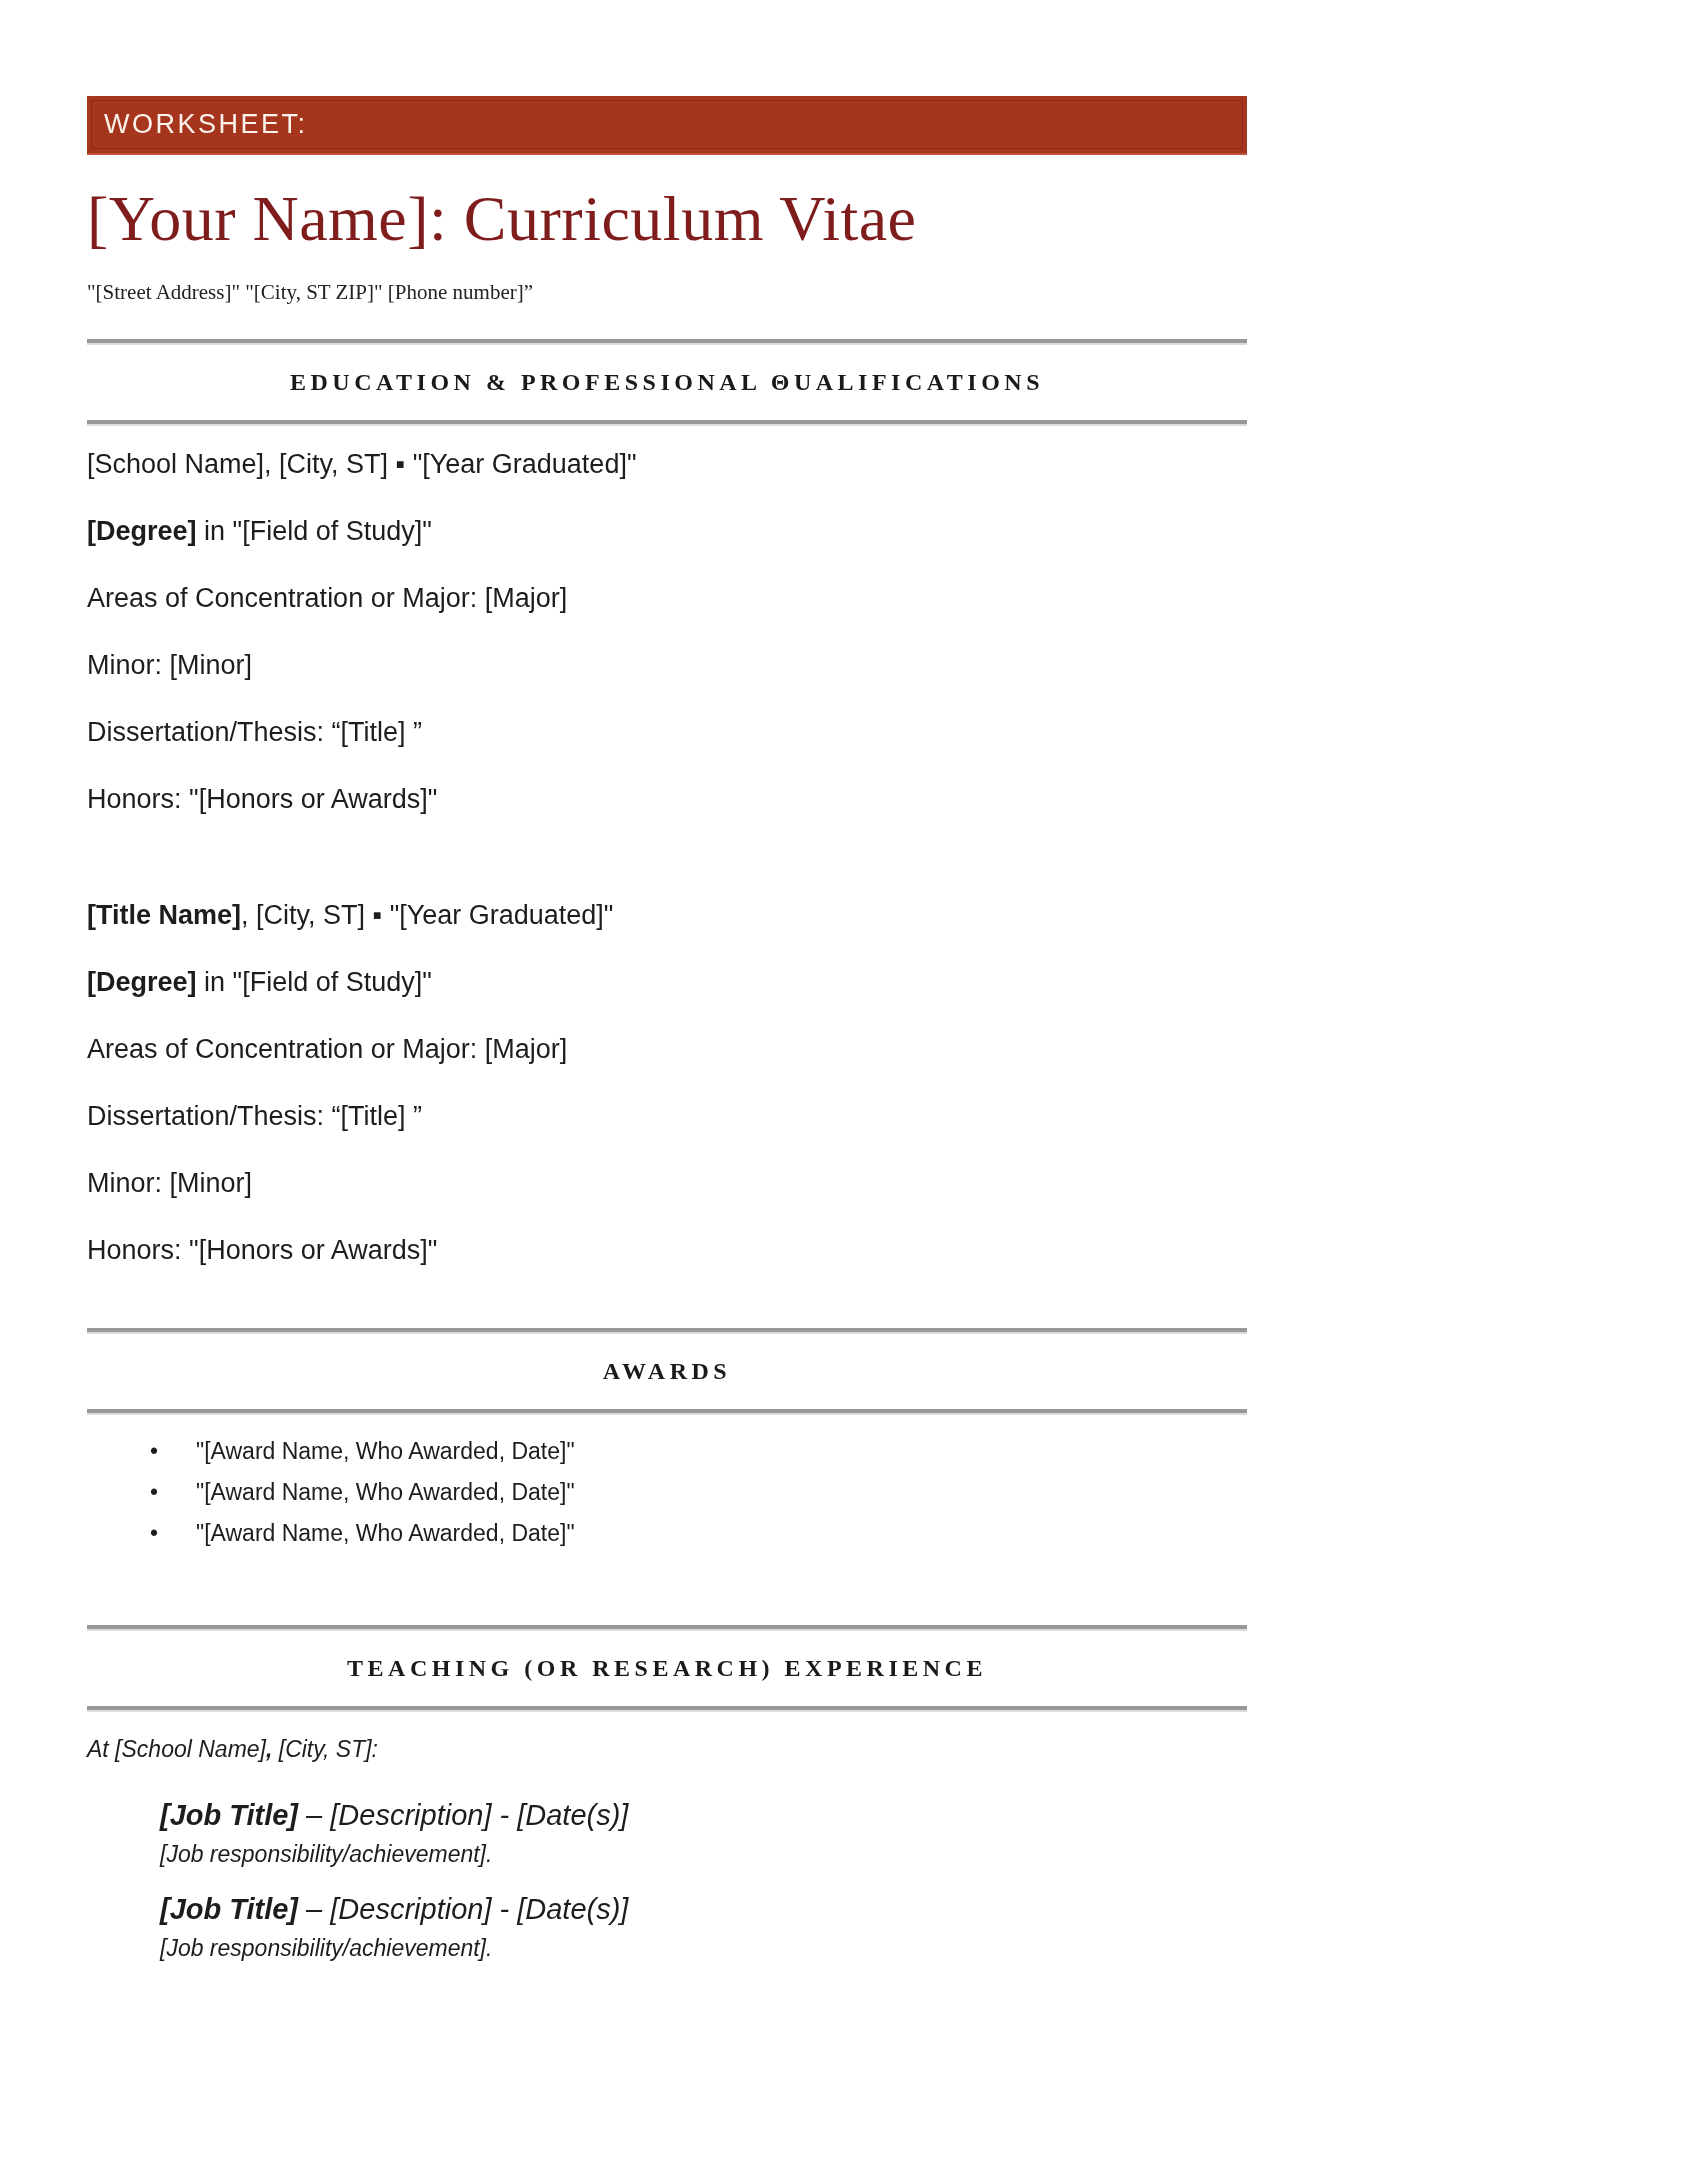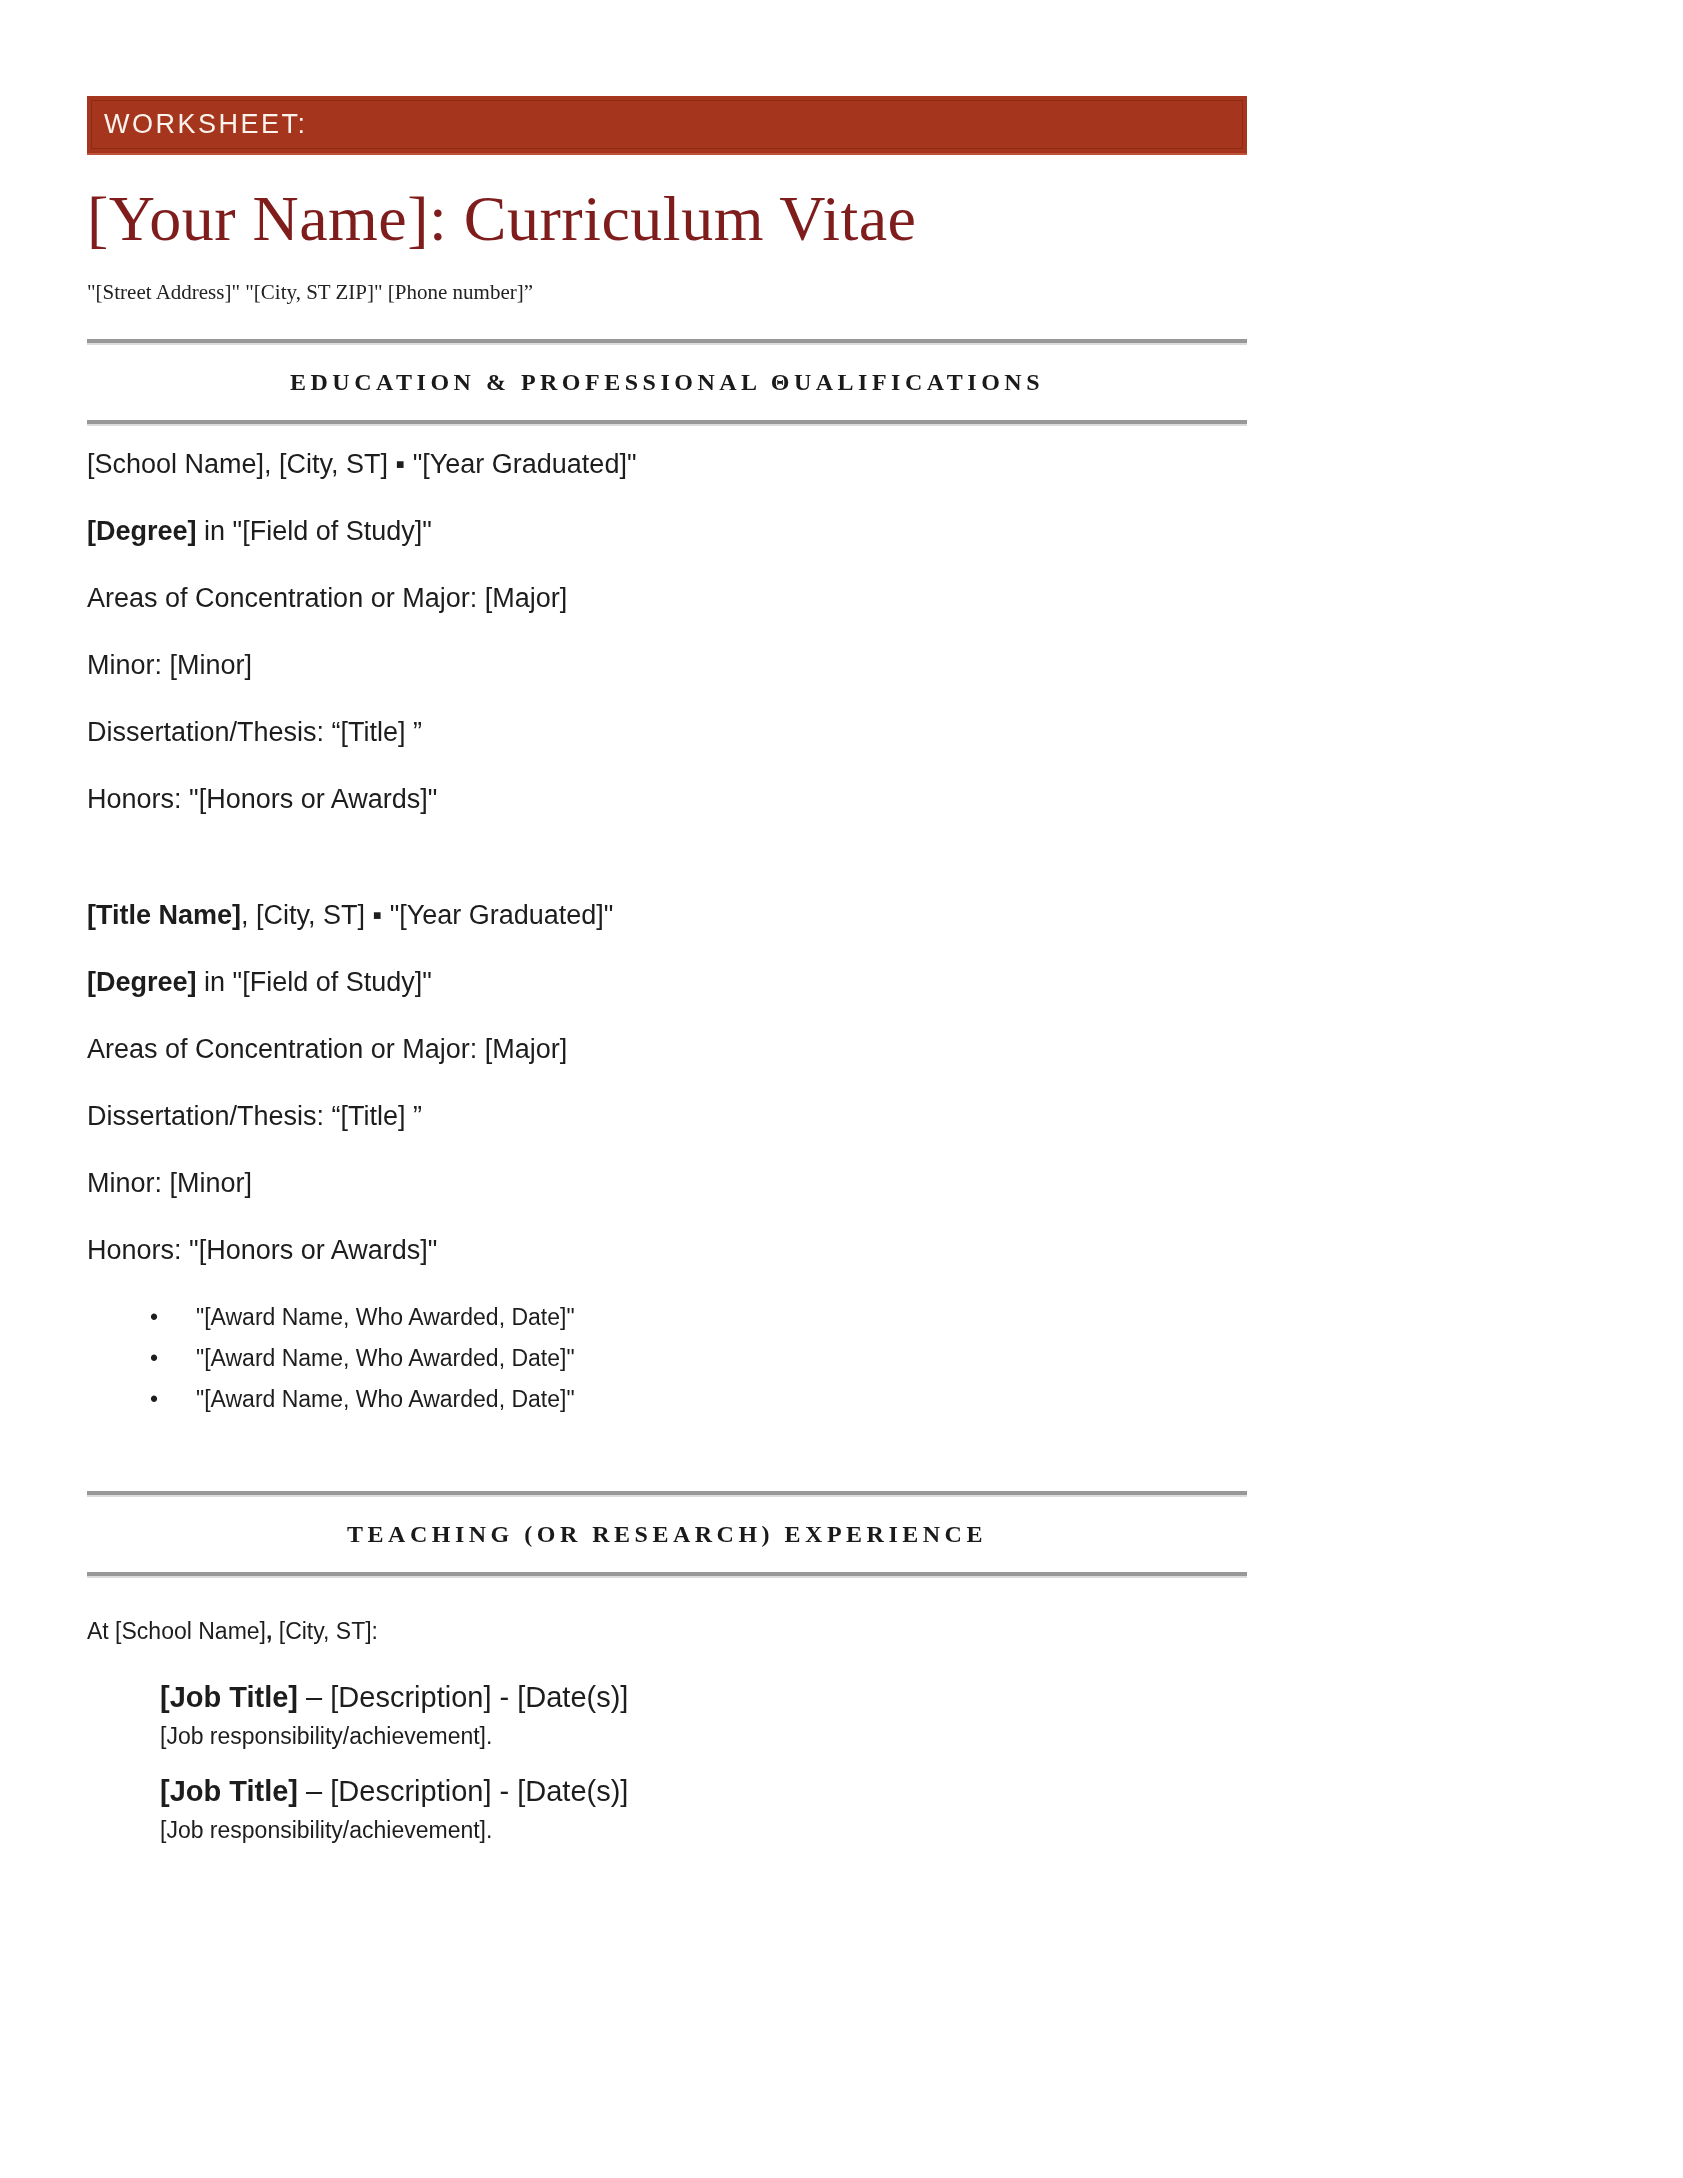--- a/index.html
+++ b/index.html
@@ -62,21 +62,21 @@
   .edu-block-2{margin-top:91px;}
 
   .band-awards{margin-top:65px;}
   .awards-list{list-style:none;margin:26px 0 0 0;padding:0;}
   .awards-list li{
     display:flex;font-size:23px;line-height:25px;margin:0 0 16px 0;
   }
   .awards-list .dot{width:46px;margin-left:63px;font-size:23px;}
 
   .band-teaching{margin-top:79px;}
-  .teaching-body{margin-top:42px;}
+  .teaching-body{margin-top:26px;font-style:italic;}
   .at-line{font-size:23px;margin:0 0 40px 0;}
   .job{margin-left:73px;margin-bottom:30px;}
   .job-title-line{font-size:29px;line-height:25px;margin:0 0 14px 0;}
   .job-resp-line{font-size:23px;line-height:25px;margin:0;}
 </style>
 </head>
 <body>
 
 <div class="page">
   <div class="content">
@@ -106,20 +106,25 @@
 
     <div class="edu-block-2">
       <p class="para"><span class="b">[Title Name]</span><span>, [City, ST] ▪ "[Year Graduated]"</span></p>
       <p class="para"><span class="b">[Degree]</span><span> in "[Field of Study]"</span></p>
       <p class="para">Areas of Concentration or Major: [Major]</p>
       <p class="para">Dissertation/Thesis: “[Title] ”</p>
       <p class="para">Minor: [Minor]</p>
       <p class="para">Honors: "[Honors or Awards]"</p>
     </div>
 
+    <div class="band band-awards">
+      <div class="rule"></div>
+      <h2 class="section-heading">AWARDS</h2>
+      <div class="rule"></div>
+    </div>
 
     <ul class="awards-list">
       <li>
           <span class="dot">•</span>
           <span>"[Award Name, Who Awarded, Date]"</span>
         </li>
       <li>
           <span class="dot">•</span>
           <span>"[Award Name, Who Awarded, Date]"</span>
         </li>

